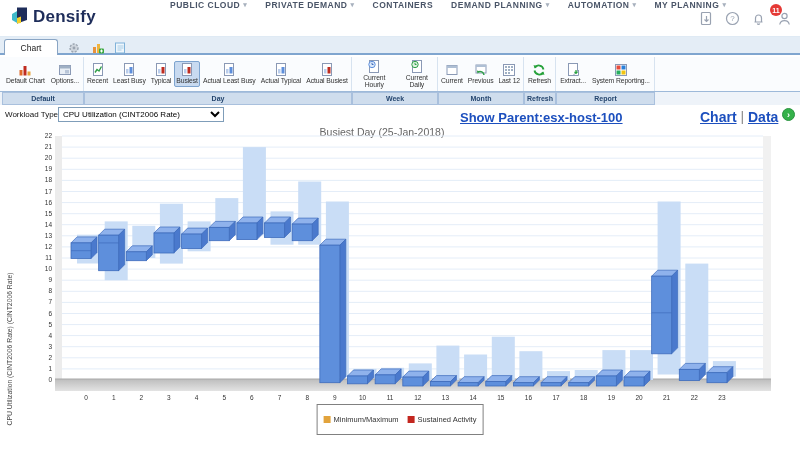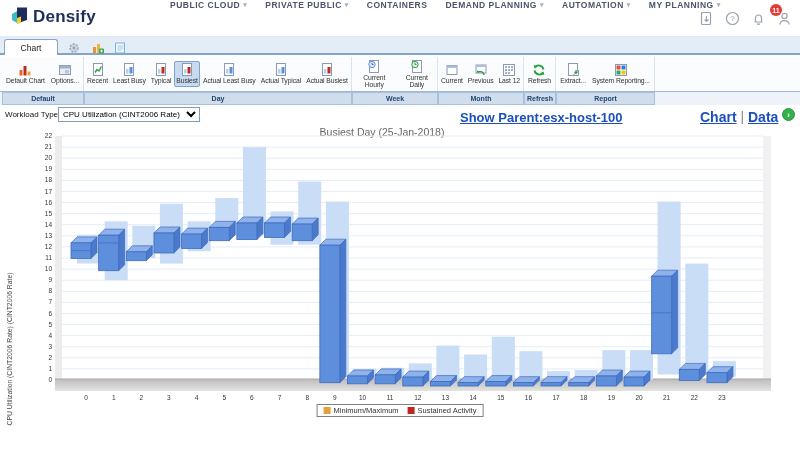--- a/index.html
+++ b/index.html
@@ -32,35 +32,35 @@
   .tb-label{font-size:6.8px;color:#333;text-align:center;line-height:1.1;letter-spacing:-.1px;white-space:normal}
   .tbicon{width:14px;height:13px;display:inline-block}
   .tbicon svg{width:14px;height:13px;display:block}
   
   #grouprow{position:absolute;left:0;top:92px;width:800px;height:13px;background:#eef3f9}
   .grp-cell{position:absolute;top:0;height:13px;background:#cfdded;border:1px solid #a9c0dd;
     font-size:7px;font-weight:bold;color:#24456e;display:flex;align-items:center;justify-content:center}
   
   #controlrow{position:absolute;left:0;top:105px;width:800px;height:19px;background:#fff}
   #workload-label{position:absolute;left:5px;top:5px;font-size:8px;color:#111}
-  #workload-select{position:absolute;left:58px;top:2px;width:142px;height:15px;font-size:8px;
+  #workload-select{position:absolute;left:58px;top:2px;width:166px;height:15px;font-size:8px;
     border:1px solid #7f9db9;background:#fff;font-family:"Liberation Sans",sans-serif}
   #show-parent{position:absolute;left:460px;top:5px;font-size:13px;font-weight:bold;color:#1c4fbe;text-decoration:underline;cursor:pointer}
   #chart-data-links{position:absolute;left:700px;top:4px;font-size:14px;color:#888}
   #chart-data-links a{color:#1c4fbe;text-decoration:underline;font-weight:bold;cursor:pointer}
   #go-icon{position:absolute;right:5px;top:3px;width:13px;height:13px;border-radius:50%;background:#35b14a;
     color:#fff;font-size:9px;font-weight:bold;display:flex;align-items:center;justify-content:center;cursor:pointer;border:1px solid #2a9440}
   
   #chartarea{position:absolute;left:0;top:124px;width:800px;height:326px;background:#fff}
   #chart-title{position:absolute;left:0;top:2px;width:764px;text-align:center;font-size:10.5px;color:#666}
   #ylabel{position:absolute;left:6px;top:345px;width:240px;font-size:6.8px;color:#444;text-align:center;
     transform:rotate(-90deg);transform-origin:left top}
   #chart-svg-holder{position:absolute;left:0;top:0;width:800px;height:326px}
   #legend{position:absolute;left:50%;top:280px;transform:translateX(-50%);background:#fff;border:1px solid #808080;
-    padding:1px 6px;display:flex;align-items:center;gap:9px;font-size:7.5px;color:#333;white-space:nowrap}
+    padding:10px 6px;display:flex;align-items:center;gap:9px;font-size:7.5px;color:#333;white-space:nowrap}
   .leg-item{display:flex;align-items:center;gap:3px}
   .leg-swatch{width:7px;height:7px;display:inline-block}
 </style>
 </head>
 <body>
 
 <div id="header">
   <div class="logo">
     <svg width="17" height="17" viewBox="0 0 17 17">
       <polygon points="0,7 6,3.5 6,16.5 0,13" fill="#3fb9c9"></polygon>
@@ -68,21 +68,21 @@
       <polygon points="5,11 9,9.5 9,16 5,16.5" fill="#f3d02a"></polygon>
     </svg>
     <span class="logo-text">Densify</span>
   </div>
   <div id="main-nav">
       <span class="nav-item">
         <span>PUBLIC CLOUD</span>
         <span class="caret">▾</span>
       </span>
       <span class="nav-item">
-        <span>PRIVATE PUBLIC</span>
+        <span>PRIVATE DEMAND</span>
         <span class="caret">▾</span>
       </span>
       <span class="nav-item">
         <span>CONTAINERS</span>
       </span>
       <span class="nav-item">
         <span>DEMAND PLANNING</span>
         <span class="caret">▾</span>
       </span>
       <span class="nav-item">

